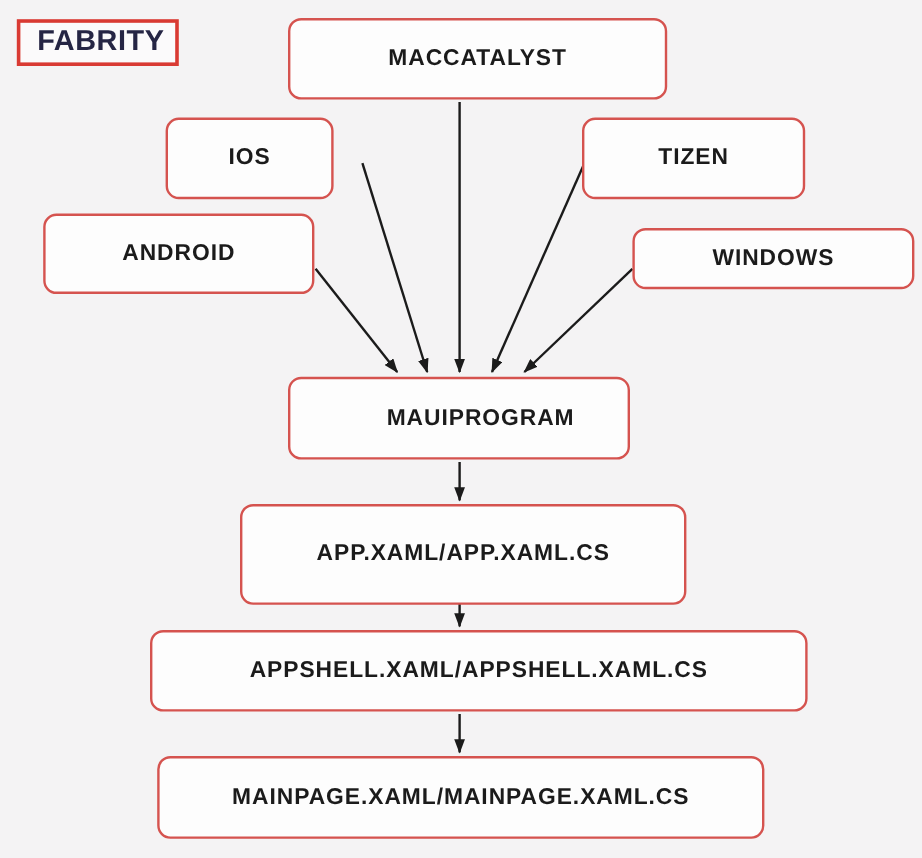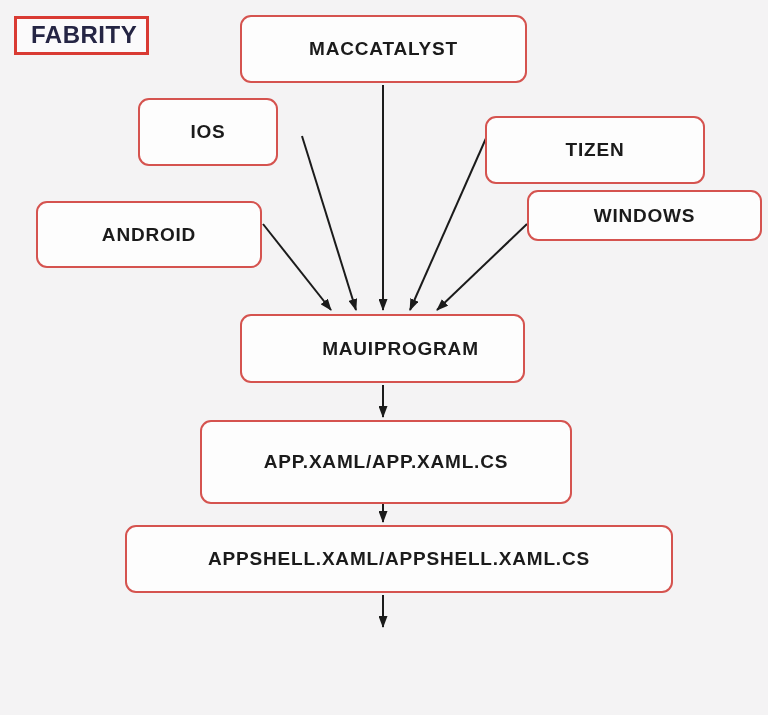--- a/index.html
+++ b/index.html
@@ -76,46 +76,49 @@
     <line x1="487" y1="136" x2="410" y2="310" marker-end="url(#ah)"></line>
     <line x1="263" y1="224" x2="331" y2="310" marker-end="url(#ah)"></line>
     <line x1="527" y1="224" x2="437" y2="310" marker-end="url(#ah)"></line>
     <line x1="383" y1="385" x2="383" y2="417" marker-end="url(#ah)"></line>
     <line x1="383" y1="490" x2="383" y2="522" marker-end="url(#ah)"></line>
     <line x1="383" y1="595" x2="383" y2="627" marker-end="url(#ah)"></line>
   </svg>
 
   <div class="logo">FABRITY</div>
 
-  <div class="node" style="left:240px;top:15px;width:287px;height:68px;">
+  <div class="node" style="left:240px;top:15px;width:316px;height:68px;">
     <span>MACCATALYST</span>
   </div>
 
   <div class="node" style="left:138px;top:98px;width:140px;height:68px;">
     <span>IOS</span>
   </div>
 
-  <div class="node" style="left:485px;top:116px;width:220px;height:68px;">
+  <div class="node" style="left:485px;top:98px;width:186px;height:68px;">
     <span>TIZEN</span>
   </div>
 
-  <div class="node" style="left:36px;top:201px;width:226px;height:67px;">
+  <div class="node" style="left:36px;top:178px;width:226px;height:67px;">
     <span>ANDROID</span>
   </div>
 
   <div class="node" style="left:527px;top:190px;width:235px;height:51px;">
     <span>WINDOWS</span>
   </div>
 
   <div class="node" style="left:240px;top:314px;width:285px;height:69px;padding-left:36px;">
     <span>MAUIPROGRAM</span>
   </div>
 
   <div class="node" style="left:200px;top:420px;width:372px;height:84px;">
     <span>APP.XAML/APP.XAML.CS</span>
   </div>
 
   <div class="node" style="left:125px;top:525px;width:548px;height:68px;align-items:center;">
     <span>APPSHELL.XAML/APPSHELL.XAML.CS</span>
   </div>
 
+  <div class="node" style="left:131px;top:630px;width:506px;height:69px;">
+    <span>MAINPAGE.XAML/MAINPAGE.XAML.CS</span>
+  </div>
 
 </div>
 
 </body></html>

